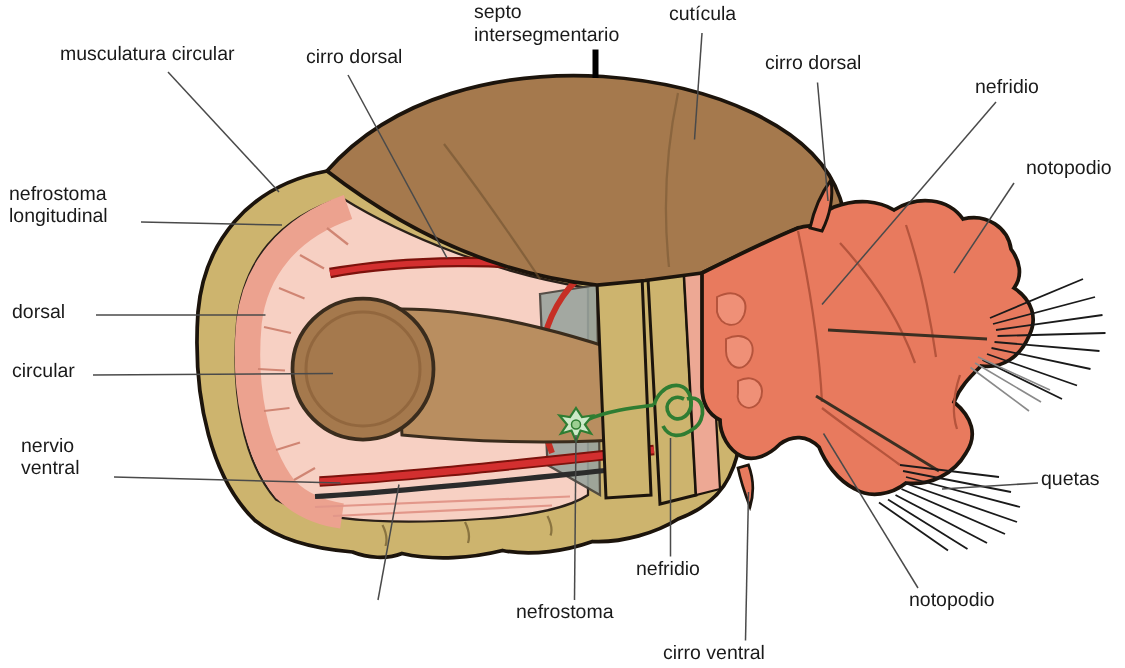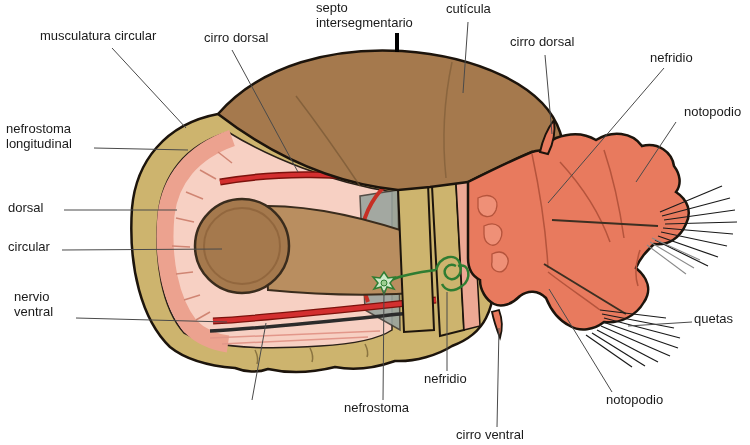--- a/index.html
+++ b/index.html
@@ -163,16 +163,16 @@
   <div class="lbl" style="left:510px;top:35px">cirro dorsal</div>
   <div class="lbl" style="left:650px;top:51px">nefridio</div>
   <div class="lbl" style="left:684px;top:105px">notopodio</div>
   <div class="lbl wrap" style="left:6px;top:122px;width:90px">nefrostoma longitudinal</div>
   <div class="lbl" style="left:8px;top:201px">dorsal</div>
   <div class="lbl" style="left:8px;top:240px">circular</div>
   <div class="lbl wrap" style="left:14px;top:290px;width:56px">nervio ventral</div>
   <div class="lbl" style="left:694px;top:312px">quetas</div>
   <div class="lbl" style="left:344px;top:401px">nefrostoma</div>
   <div class="lbl" style="left:424px;top:372px">nefridio</div>
-  <div class="lbl" style="left:456px;top:428px">cirro ventral</div>
+  <div class="lbl" style="left:442px;top:428px">cirro ventral</div>
   <div class="lbl" style="left:606px;top:393px">notopodio</div>
 
 </div>
 
 </body></html>

